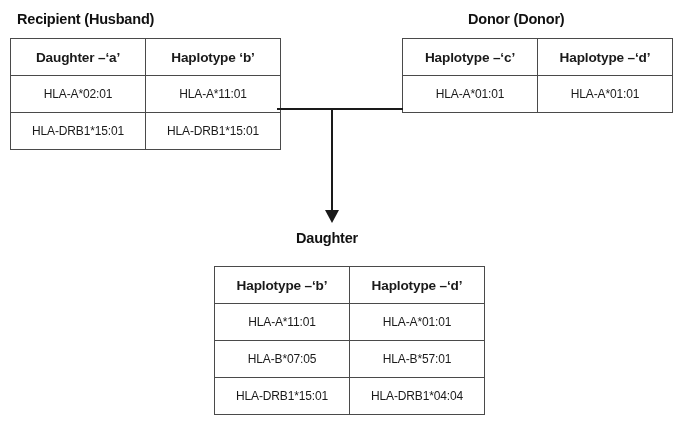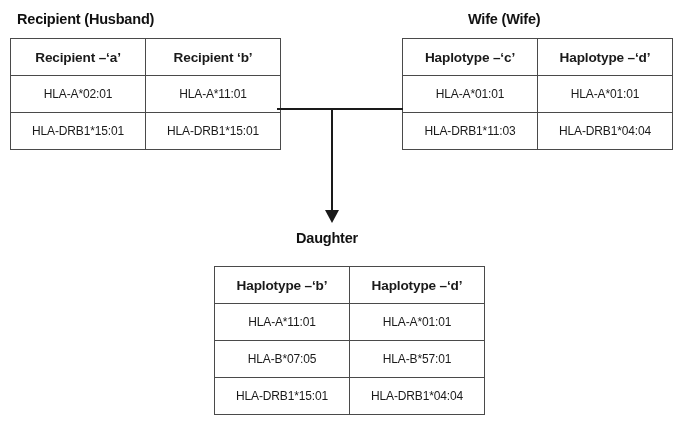--- a/index.html
+++ b/index.html
@@ -97,29 +97,29 @@
     border-top: 13px solid #1a1a1a;
   }
 </style>
 </head>
 <body>
 
 <div class="stage">
 
   <div class="panel-title" id="title-recipient">Recipient (Husband)</div>
 
-  <div class="panel-title" id="title-donor">Wife (Wife)</div>
+  <div class="panel-title" id="title-donor">Donor (Donor)</div>
 
   <div class="panel-title" id="title-daughter">Daughter</div>
 
   <table class="haplo-table" id="table-recipient">
     <tbody>
       <tr>
-        <td class="head">Recipient –‘a’</td>
-        <td class="head">Recipient ‘b’</td>
+        <td class="head">Daughter –‘a’</td>
+        <td class="head">Haplotype ‘b’</td>
       </tr>
       <tr>
         <td>HLA-A*02:01</td>
         <td>HLA-A*11:01</td>
       </tr>
       <tr>
         <td>HLA-DRB1*15:01</td>
         <td>HLA-DRB1*15:01</td>
       </tr>
     </tbody>
@@ -127,24 +127,20 @@
 
   <table class="haplo-table" id="table-donor">
     <tbody>
       <tr>
         <td class="head">Haplotype –‘c’</td>
         <td class="head">Haplotype –‘d’</td>
       </tr>
       <tr>
         <td>HLA-A*01:01</td>
         <td>HLA-A*01:01</td>
-      </tr>
-      <tr>
-        <td>HLA-DRB1*11:03</td>
-        <td>HLA-DRB1*04:04</td>
       </tr>
     </tbody>
   </table>
 
   <div class="h-connector"></div>
   <div class="v-connector"></div>
   <div class="arrow-head"></div>
 
   <table class="haplo-table" id="table-daughter">
     <tbody>

